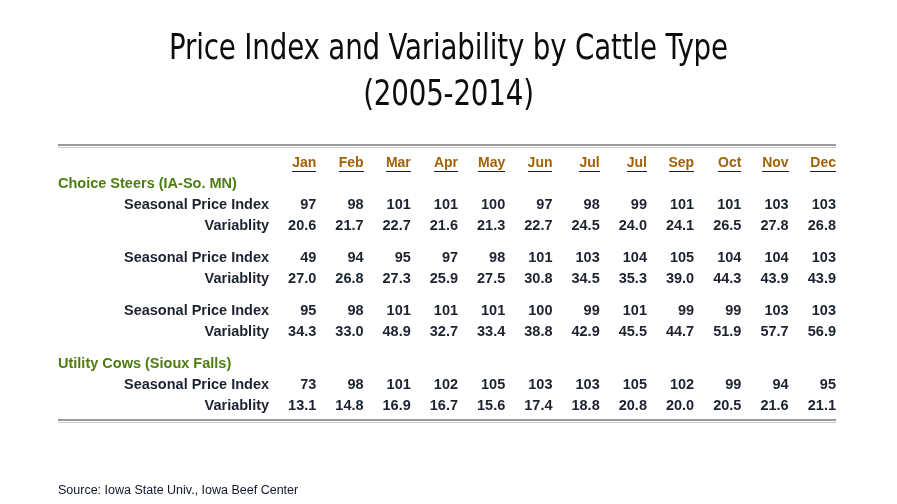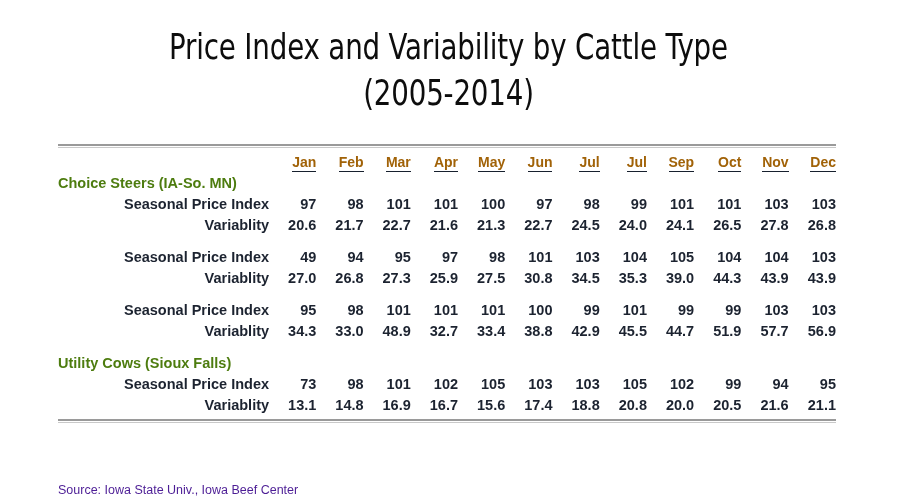--- a/index.html
+++ b/index.html
@@ -116,21 +116,21 @@
     width: 47px;
   }
 
   
   .source {
     position: absolute;
     left: 58px;
     top: 483px;
     font-family: "Liberation Sans", "DejaVu Sans", sans-serif;
     font-size: 12.5px;
-    color: #4c1d95;
+    color: #0f172a;
     white-space: nowrap;
   }
 </style>
 </head>
 <body>
 
 <div class="slide-title">
   <span class="tline">Price Index and Variability by Cattle Type</span>
   <span class="tline">(2005-2014)</span>
 </div>

